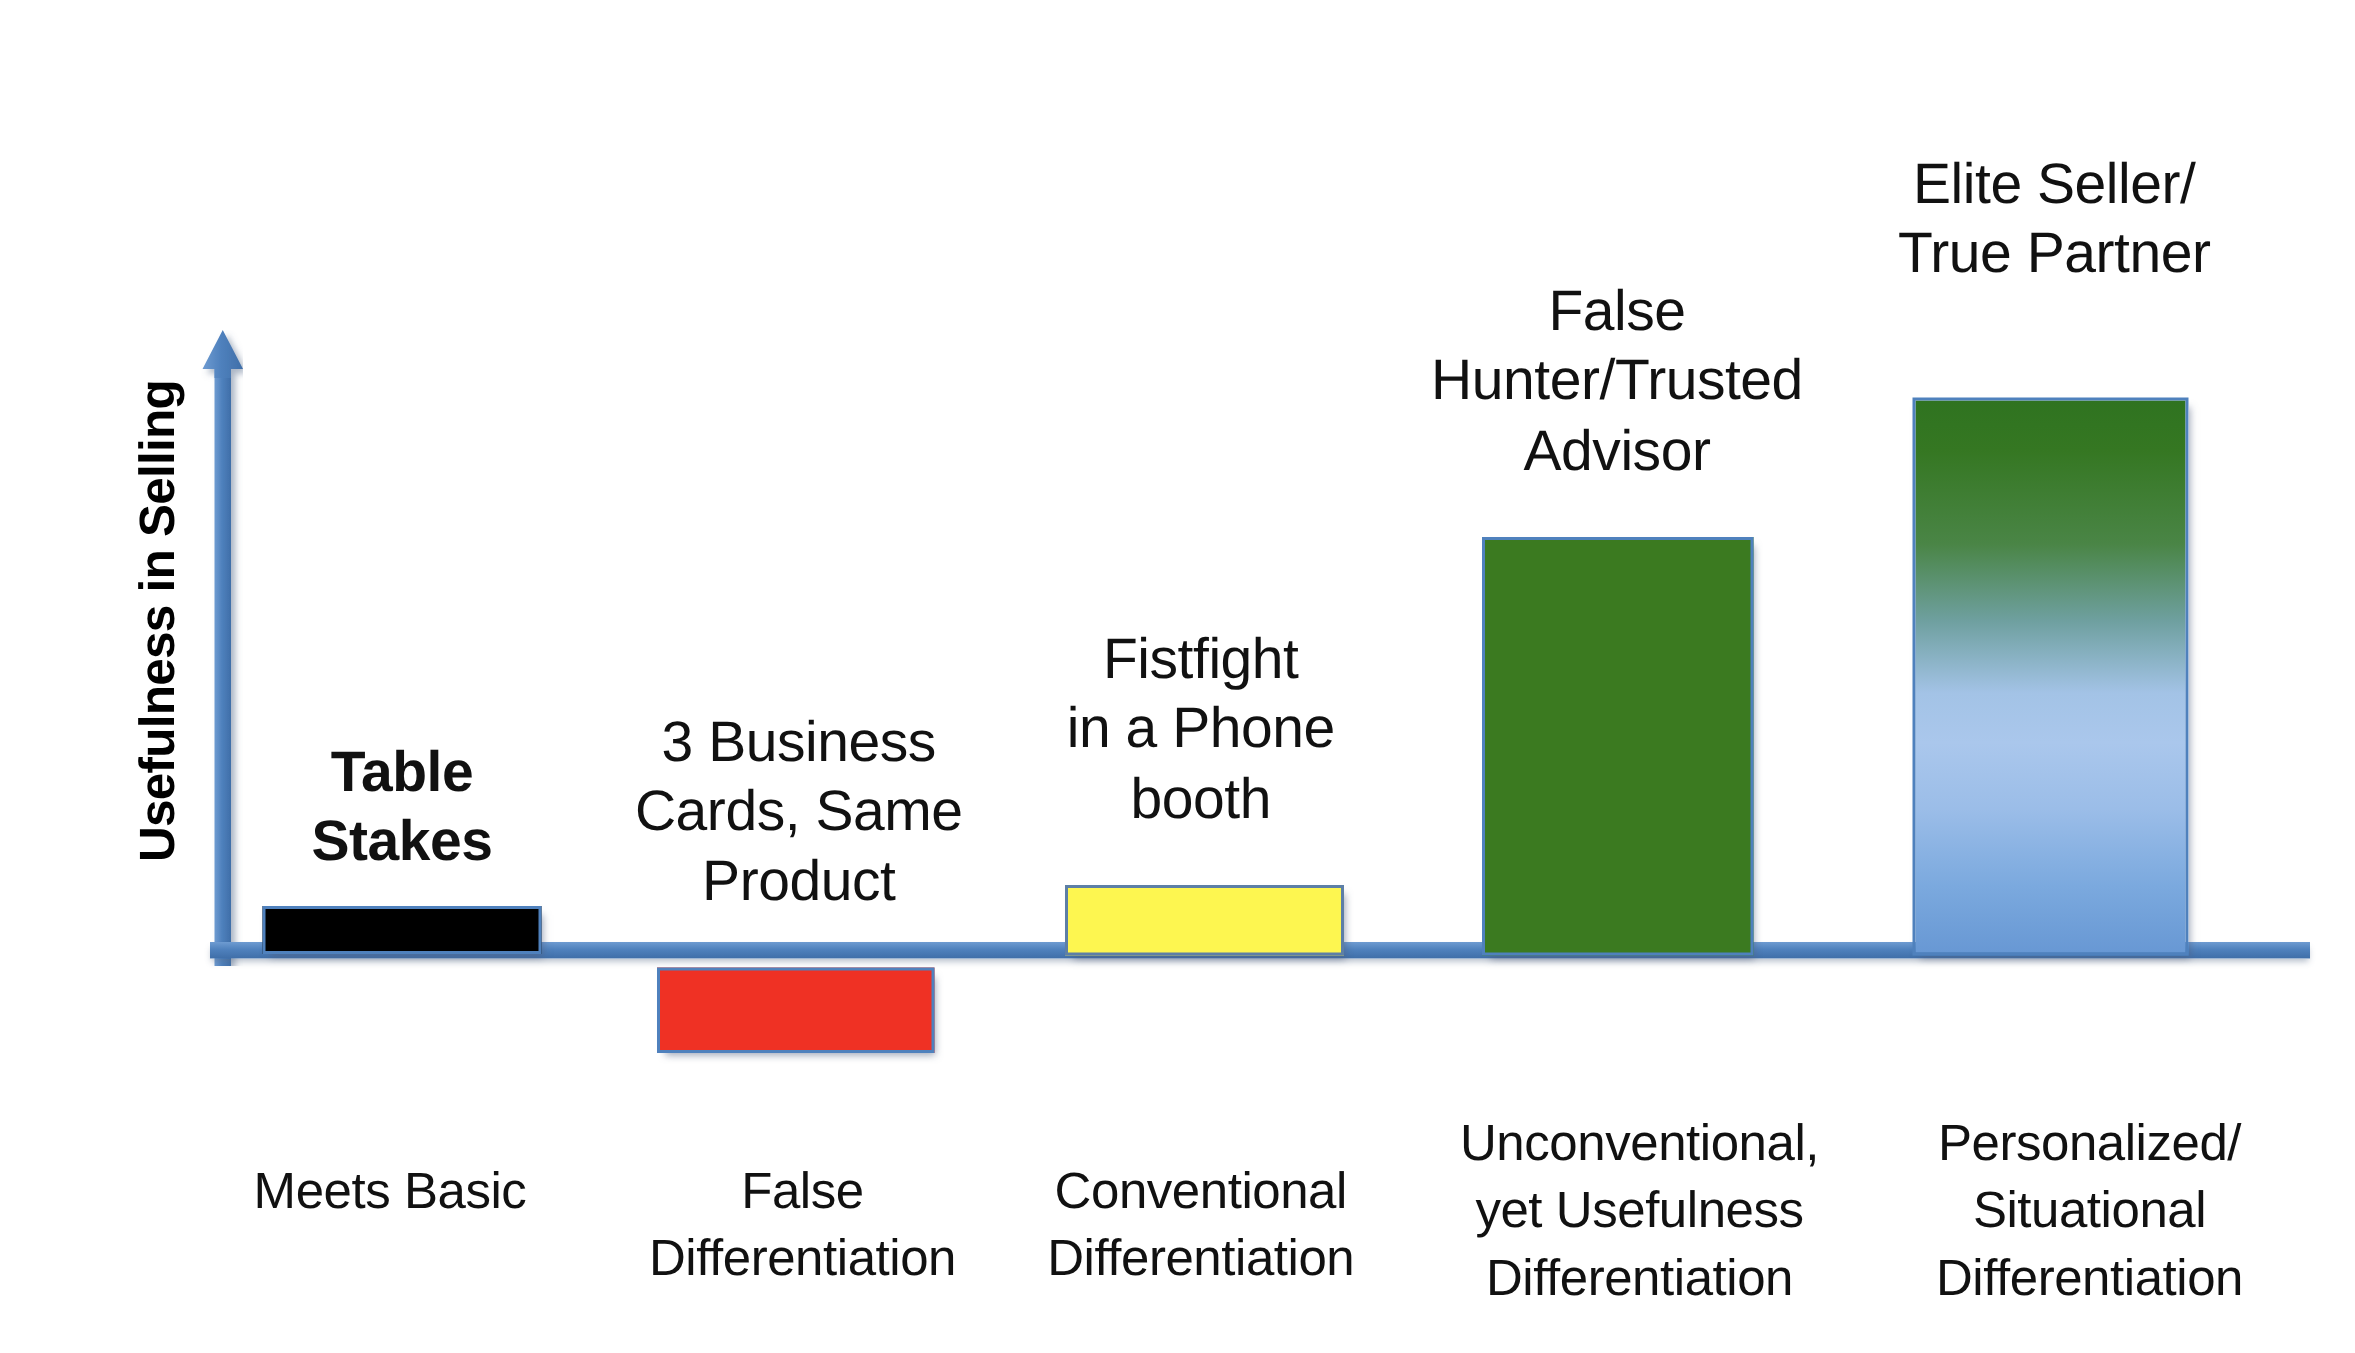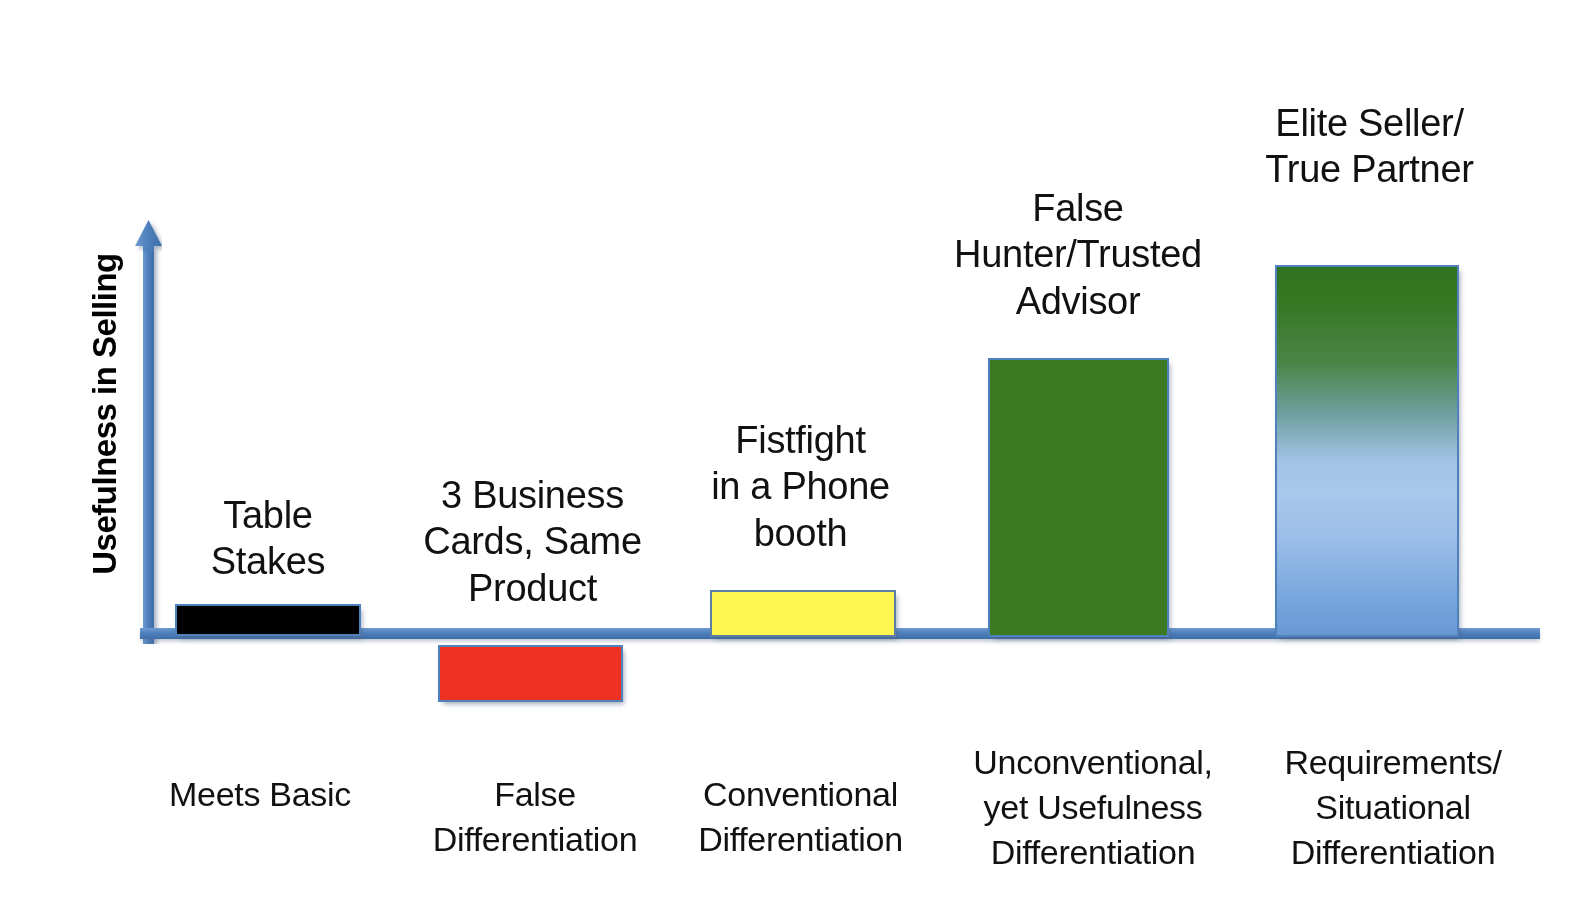--- a/index.html
+++ b/index.html
@@ -115,21 +115,21 @@
 
   
   .top-label {
     position: absolute;
     text-align: center;
     font-size: 38px;
     line-height: 1.22;
     color: #111111;
     letter-spacing: -0.3px;
   }
-  .top-label-1 { left: 148px;  top: 492px; width: 240px; }
+  .top-label-1 { left: 148px;  top: 492px; width: 240px; font-weight: bold; }
   .top-label-2 { left: 395px;  top: 472px; width: 275px; }
   .top-label-3 { left: 678px;  top: 405px; width: 245px; margin-top: 12px; }
   .top-label-4 { left: 928px;  top: 185px; width: 300px; }
   .top-label-5 { left: 1222px; top: 100px; width: 295px; }
 
   
   .cat-label {
     position: absolute;
     text-align: center;
     font-size: 34px;
@@ -223,18 +223,18 @@
     <span class="line">Differentiation</span>
   </div>
 
   <div class="cat-label cat-label-4">
     <span class="line">Unconventional,</span>
     <span class="line">yet Usefulness</span>
     <span class="line">Differentiation</span>
   </div>
 
   <div class="cat-label cat-label-5">
-    <span class="line">Requirements/</span>
+    <span class="line">Personalized/</span>
     <span class="line">Situational</span>
     <span class="line">Differentiation</span>
   </div>
 
 </div>
 
 </body></html>

